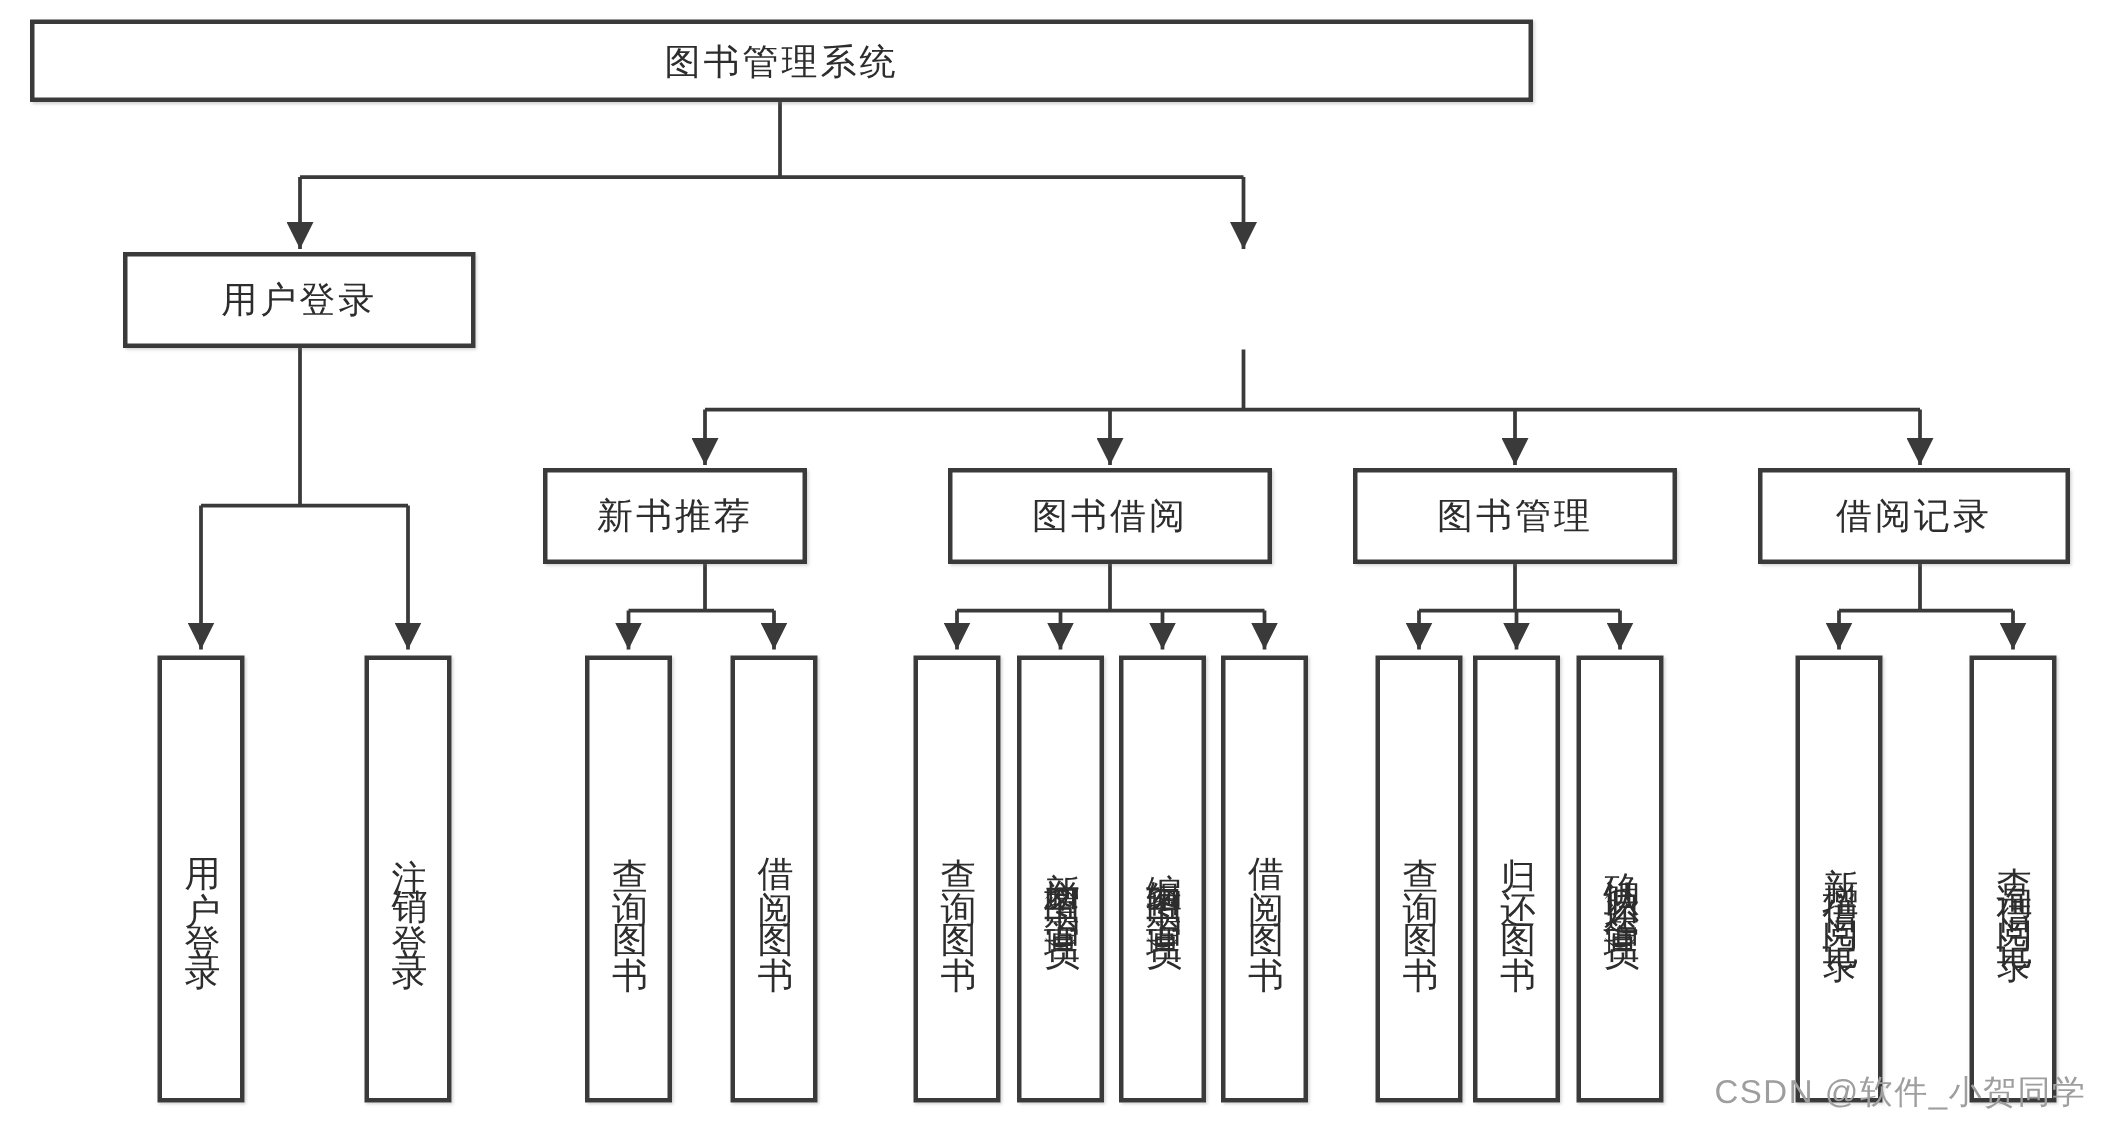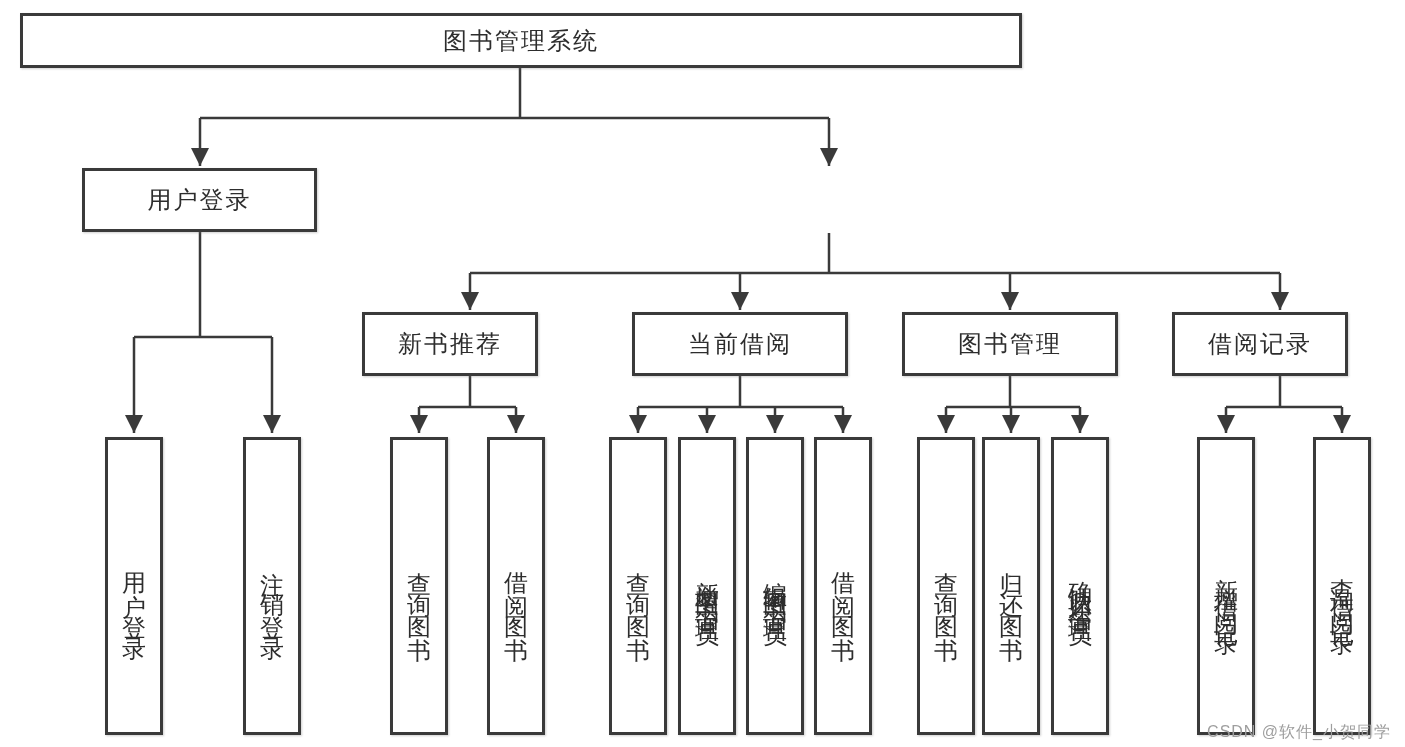--- a/index.html
+++ b/index.html
@@ -58,21 +58,21 @@
     color: var(--text);
     line-height: 1;
   }
   .sp4 { letter-spacing: 22px; margin-bottom: -22px; }
   .sp6 { letter-spacing: 11px; margin-bottom: -11px; }
   .sp9 { letter-spacing: 6px;  margin-bottom: -6px; }
   .watermark {
     position: absolute;
     right: 14px;
     bottom: 4px;
-    font-size: 16px;
+    font-size: 22px;
     color: var(--watermark);
     letter-spacing: 1px;
     white-space: nowrap;
   }
 </style>
 </head>
 <body>
 
 <div class="canvas">
 
@@ -117,26 +117,26 @@
   </div>
 
   <div class="node" style="left:82px; top:168px; width:235px; height:64px;">
     <span>用户登录</span>
   </div>
 
   <div class="node" style="left:362px; top:312px; width:176px; height:64px;">
     <span>新书推荐</span>
   </div>
   <div class="node" style="left:632px; top:312px; width:216px; height:64px;">
-    <span>当前借阅</span>
+    <span>图书借阅</span>
   </div>
   <div class="node" style="left:902px; top:312px; width:216px; height:64px;">
     <span>图书管理</span>
   </div>
-  <div class="node" style="left:1172px; top:312px; width:176px; height:64px;">
+  <div class="node" style="left:1172px; top:312px; width:208px; height:64px;">
     <span>借阅记录</span>
   </div>
 
   <div class="vnode" style="left:105px;">
     <span class="vlabel sp4">用户登录</span>
   </div>
   <div class="vnode" style="left:243px;">
     <span class="vlabel sp4">注销登录</span>
   </div>
 

